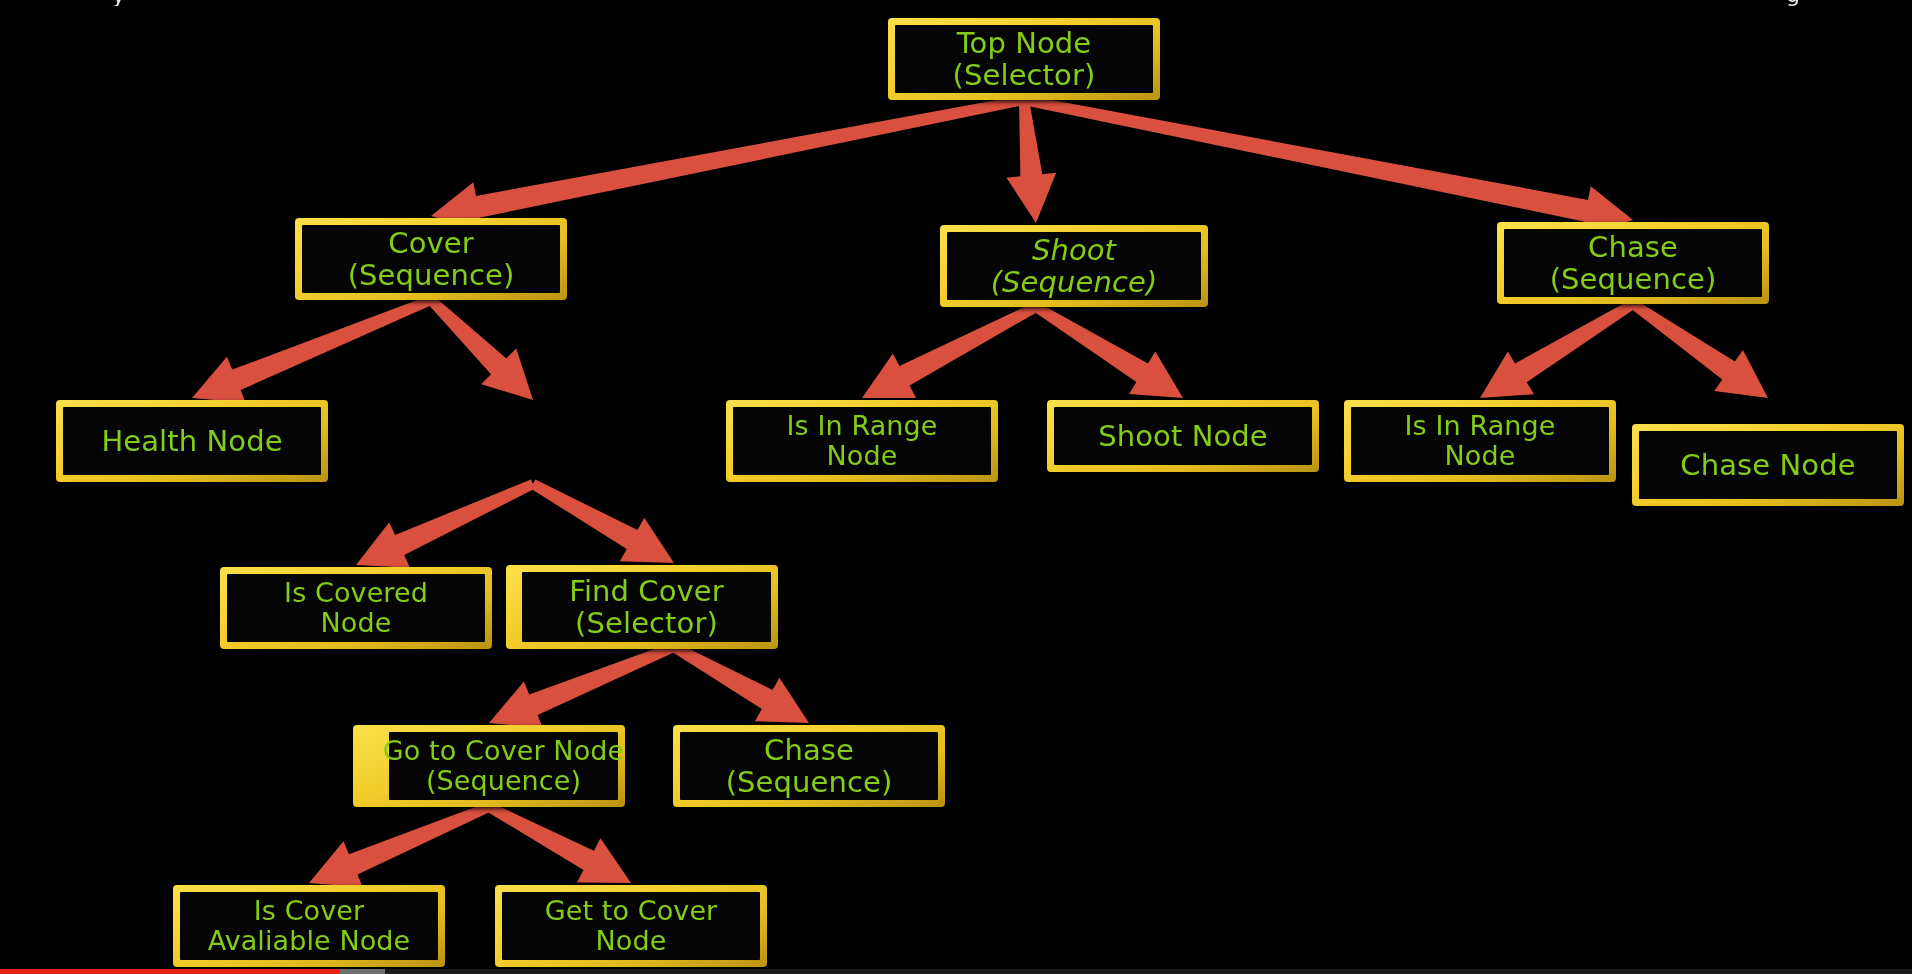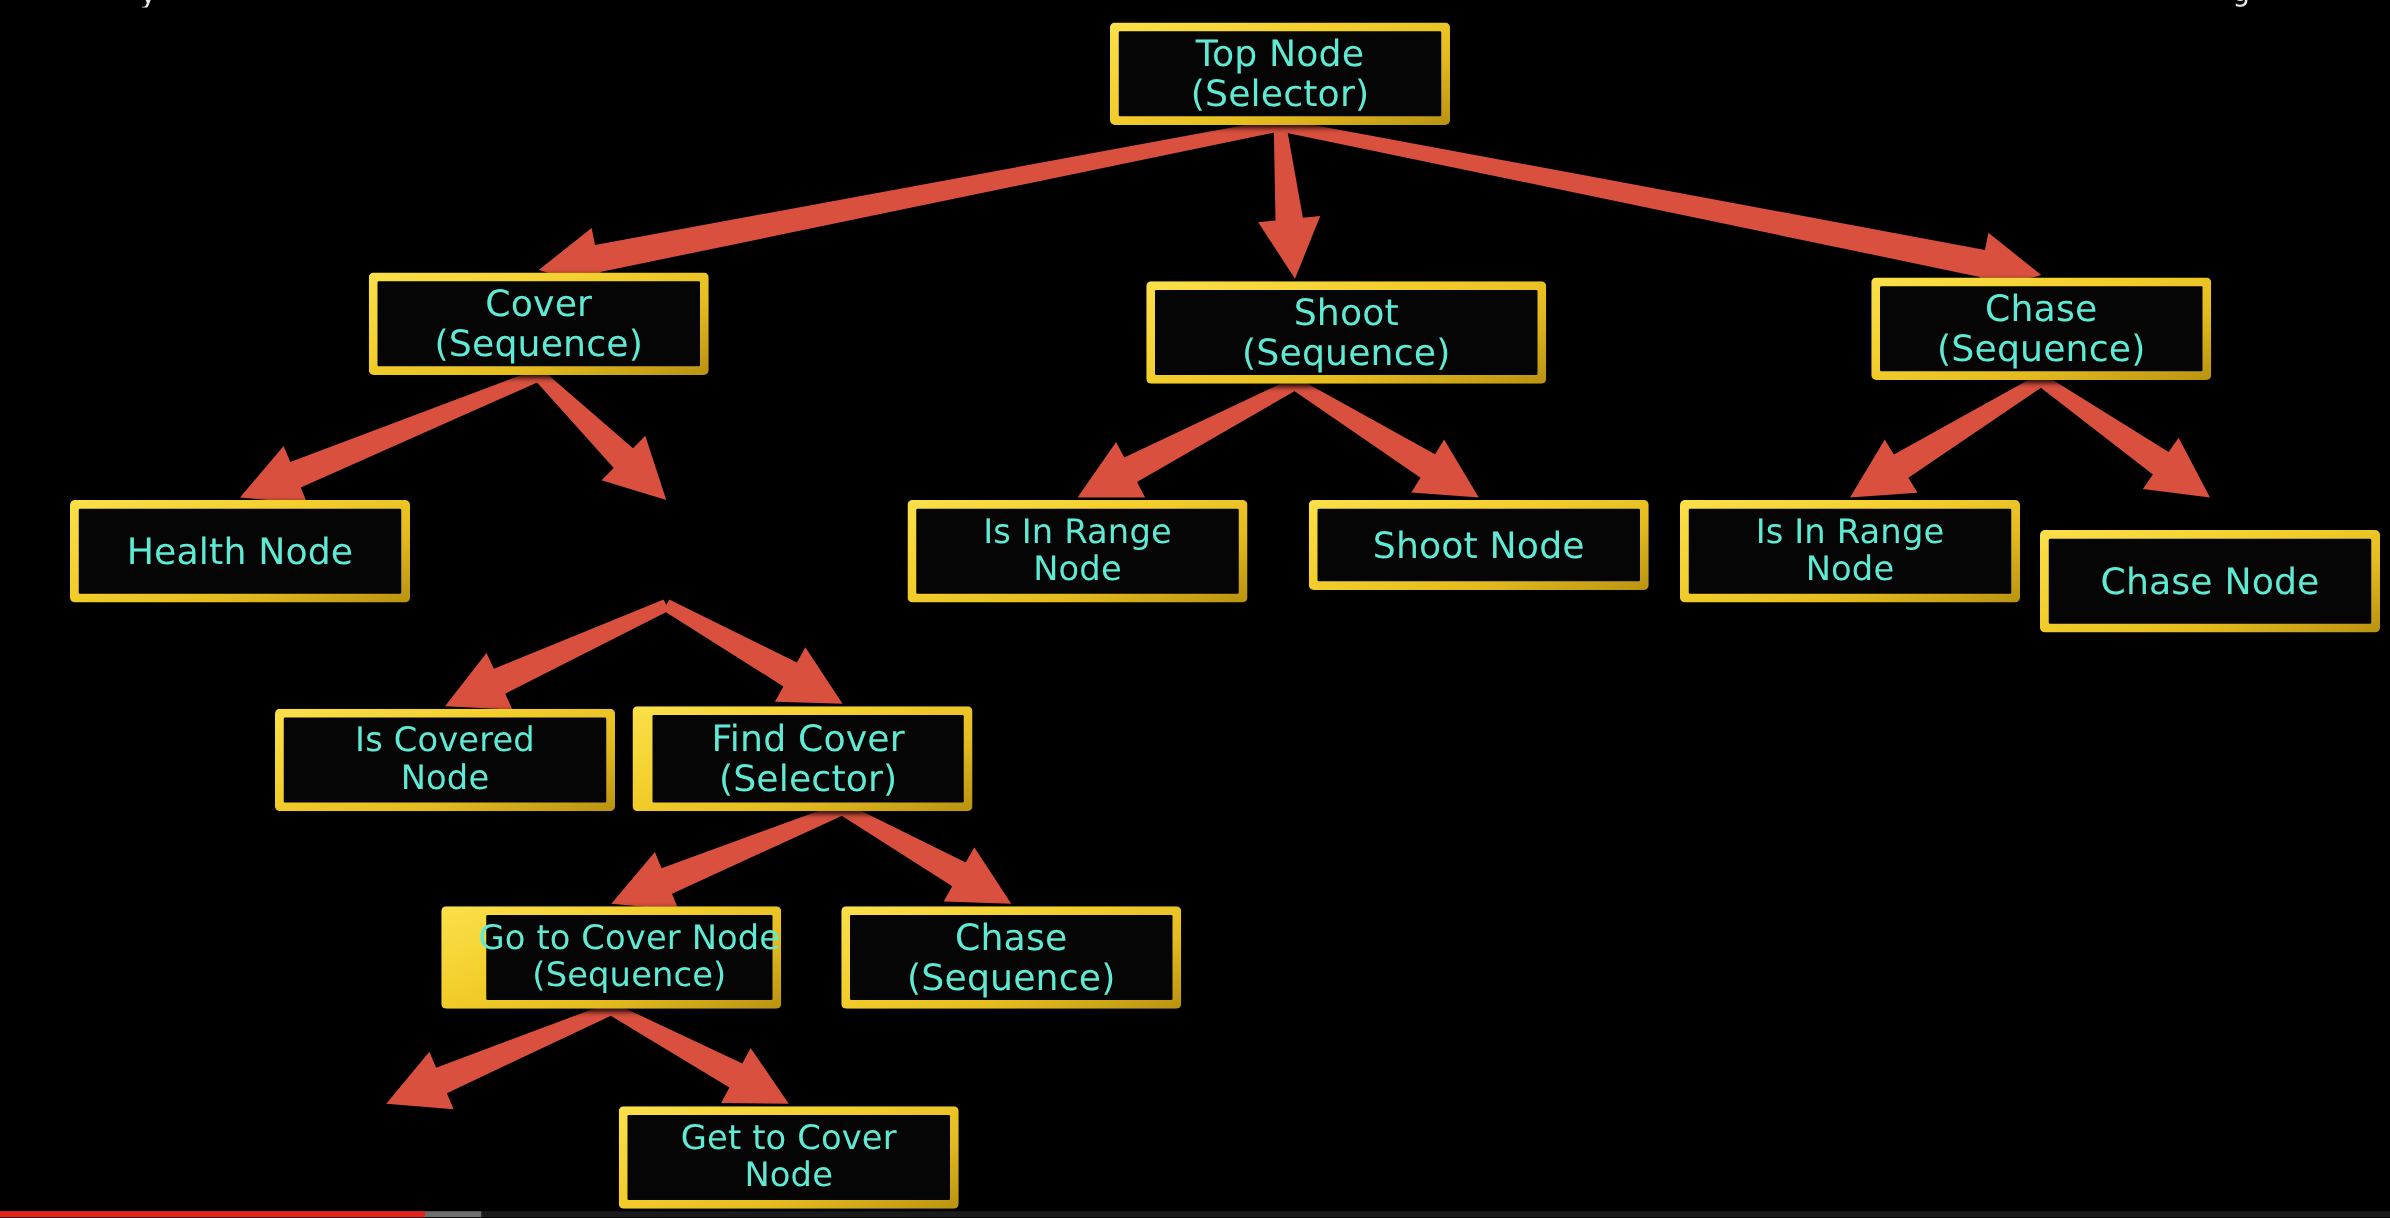--- a/index.html
+++ b/index.html
@@ -43,21 +43,21 @@
   .node-inner {
     width: 100%;
     height: 100%;
     box-sizing: border-box;
     background: #050505;
     border-radius: 1px;
     display: flex;
     flex-direction: column;
     align-items: center;
     justify-content: center;
-    color: #5eead4;
+    color: #84cc16;
     text-align: center;
     line-height: 1.12;
     letter-spacing: 0.1px;
   }
   .node-line { display: block; white-space: nowrap; }
   .fs-lg .node-line { font-size: 29px; }
   .fs-md .node-line { font-size: 27px; }
   .fs-sm .node-line { font-size: 20px; }
 
   #top-text-fragments {
@@ -126,21 +126,21 @@
           <span class="node-line">Top Node</span>
           <span class="node-line">(Selector)</span>
         </div>
       </div>
       <div class="node" style="left: 295px; top: 218px; width: 272px; height: 82px;">
         <div class="node-inner fs-lg">
           <span class="node-line">Cover</span>
           <span class="node-line">(Sequence)</span>
         </div>
       </div>
-      <div class="node" style="left: 917px; top: 225px; width: 320px; height: 82px;">
+      <div class="node" style="left: 940px; top: 225px; width: 268px; height: 82px; font-style: italic;">
         <div class="node-inner fs-lg">
           <span class="node-line">Shoot</span>
           <span class="node-line">(Sequence)</span>
         </div>
       </div>
       <div class="node" style="left: 1497px; top: 222px; width: 272px; height: 82px;">
         <div class="node-inner fs-lg">
           <span class="node-line">Chase</span>
           <span class="node-line">(Sequence)</span>
         </div>
@@ -187,20 +187,26 @@
       <div class="node" style="left: 353px; top: 725px; width: 272px; height: 82px; padding-left: 36px;">
         <div class="node-inner fs-md">
           <span class="node-line">Go to Cover Node</span>
           <span class="node-line">(Sequence)</span>
         </div>
       </div>
       <div class="node" style="left: 673px; top: 725px; width: 272px; height: 82px;">
         <div class="node-inner fs-lg">
           <span class="node-line">Chase</span>
           <span class="node-line">(Sequence)</span>
+        </div>
+      </div>
+      <div class="node" style="left: 173px; top: 885px; width: 272px; height: 82px;">
+        <div class="node-inner fs-md">
+          <span class="node-line">Is Cover</span>
+          <span class="node-line">Avaliable Node</span>
         </div>
       </div>
       <div class="node" style="left: 495px; top: 885px; width: 272px; height: 82px;">
         <div class="node-inner fs-md">
           <span class="node-line">Get to Cover</span>
           <span class="node-line">Node</span>
         </div>
       </div>
     </div>
 

